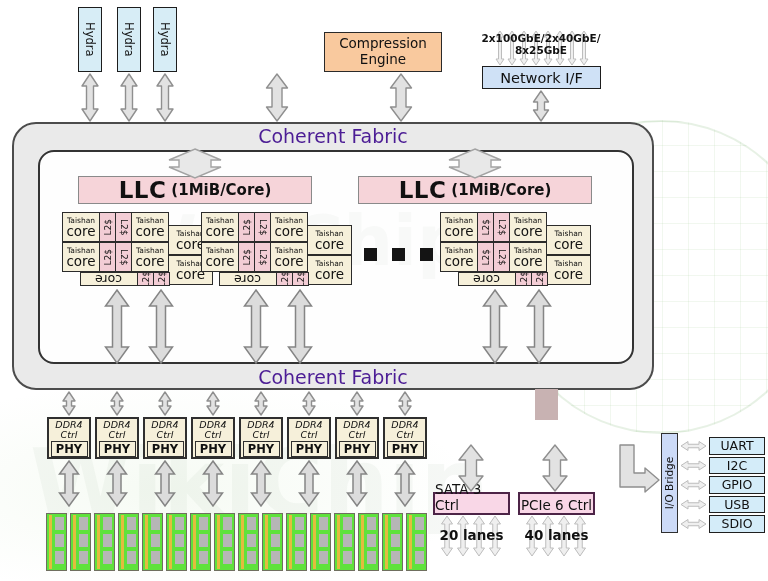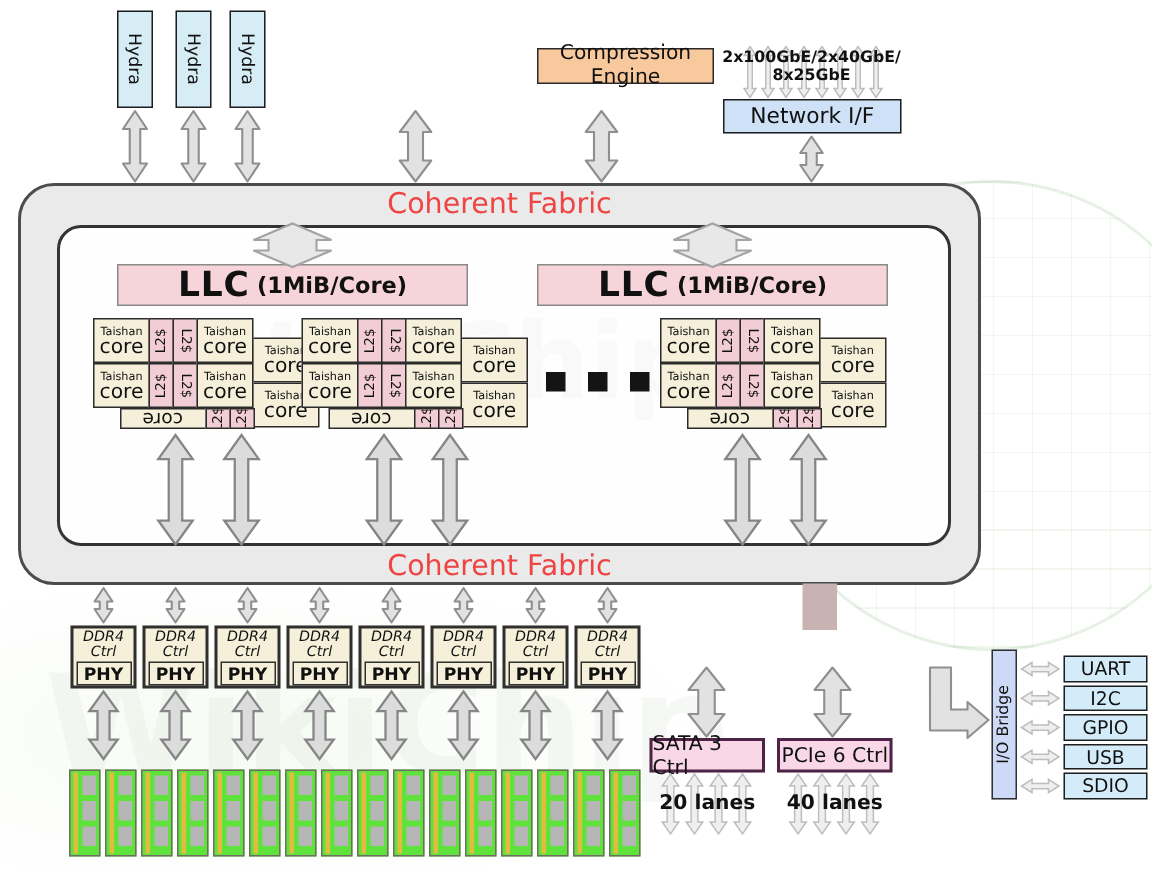--- a/index.html
+++ b/index.html
@@ -16,30 +16,30 @@
                     repeating-linear-gradient(90deg,rgba(120,180,100,0.10) 0 1px,transparent 1px 26px);}
   .haze{position:absolute;z-index:0;left:0;top:380px;width:480px;height:200px;
         background:radial-gradient(ellipse at 35% 55%,rgba(140,200,110,0.08),transparent 70%);}
   
   .hydra{z-index:4;width:24px;height:65px;top:7px;background:var(--c-hydra,#d7edf6);border:1.6px solid #1d1d1d;
          display:flex;align-items:center;justify-content:center;}
   .hydra span{writing-mode:vertical-rl;font-size:11.5px;}
   .engine{z-index:4;background:var(--c-engine,#f9c99e);border:1.7px solid #2a2a2a;display:flex;align-items:center;
           justify-content:center;text-align:center;font-size:13.5px;line-height:1.18;}
   .crypto{left:230px;top:32px;width:94px;height:40px;}
-  .compress{left:358px;top:32px;width:118px;height:24px;}
+  .compress{left:324px;top:32px;width:118px;height:40px;}
   .gbe{z-index:7;left:476px;top:33px;width:130px;text-align:center;font-size:10.5px;font-weight:bold;line-height:1.12;}
   .netif{z-index:4;left:482px;top:66px;width:119px;height:23px;background:var(--c-network-if,#cfe1f6);
          border:1.6px solid #1d1d1d;display:flex;align-items:center;justify-content:center;font-size:14.5px;}
   
   .fabric-outer{z-index:1;left:12px;top:122px;width:642px;height:268px;background:var(--c-fabric,#eaeaea);
                 border:2.5px solid #4c4c4c;border-radius:24px;}
   .fabric-inner{z-index:2;left:38px;top:150px;width:596px;height:214px;background:var(--c-fabric-inner,#fff);
                 border:2px solid #333;border-radius:16px;}
-  .fab-label{z-index:3;left:12px;width:642px;text-align:center;font-size:19px;color:#ef4444;}
+  .fab-label{z-index:3;left:12px;width:642px;text-align:center;font-size:19px;color:#4c1d95;}
   .fab-top{top:125px;}
   .fab-bottom{top:366px;}
   .llc{z-index:4;top:176px;width:234px;height:28px;background:var(--c-llc,#f6d4d9);border:1.5px solid #8a8a8a;
        display:flex;align-items:center;justify-content:center;}
   .llc-big{font-size:23px;font-weight:bold;letter-spacing:0.5px;}
   .llc-small{font-size:15px;font-weight:bold;margin-left:5px;}
   .llc-left{left:78px;} .llc-right{left:358px;}
   
   .cell{position:absolute;box-sizing:border-box;border:1.3px solid #2b2b2b;background:var(--c-core,#f6f0da);
         display:flex;align-items:center;justify-content:center;overflow:hidden;}
@@ -58,21 +58,21 @@
   .phy{margin:1px 1.5px 0 1.5px;border:1.8px solid #2f2f2f;font-weight:bold;font-size:11.5px;line-height:14px;}
   .dimm{position:absolute;z-index:4;width:19px;height:56px;top:513px;background:var(--c-dimm-green,#5fe23c);
         border:1.5px solid #6f6f5f;}
   .stripe{position:absolute;left:2px;top:1px;bottom:1px;width:3px;background:var(--c-dimm-gold,#e3bc3f);}
   .chip{position:absolute;left:8px;width:9px;height:13px;background:var(--c-dimm-chip,#b6b6b6);}
   
   .amba{z-index:4;left:453px;top:418px;width:187px;height:25px;background:var(--c-amba,#c8b2b2);
         border:1px solid #9a8f8f;display:flex;align-items:center;justify-content:center;
         font-size:23px;font-weight:bold;letter-spacing:1px;color:#1a1a1a;}
   .pinkbox{z-index:4;top:492px;width:77px;height:23px;background:var(--c-ctrl-pink,#f9d7e7);border:2px solid #4d2447;
-           display:flex;align-items:center;justify-content:center;font-size:13.5px;}
+           display:flex;align-items:flex-end;justify-content:center;font-size:13.5px;}
   .sata{left:433px;} .pcie{left:518px;}
   .lanes{z-index:7;top:527px;width:77px;text-align:center;font-size:13.5px;font-weight:bold;}
   .lanes-sata{left:433px;} .lanes-pcie{left:518px;}
   .iobridge{z-index:4;left:661px;top:433px;width:17px;height:100px;background:var(--c-io-bridge,#ccdaf7);
             border:1.5px solid #2f2f2f;display:flex;align-items:center;justify-content:center;}
   .iobridge span{transform:rotate(-90deg);white-space:nowrap;font-size:10.5px;}
   .periph{z-index:4;left:709px;width:56px;height:17.5px;background:var(--c-peripheral,#d4ecf9);
           border:1.5px solid #1f1f1f;display:flex;align-items:center;justify-content:center;font-size:12.5px;}
   
   #overlay{position:absolute;z-index:6;left:0;top:0;pointer-events:none;}

